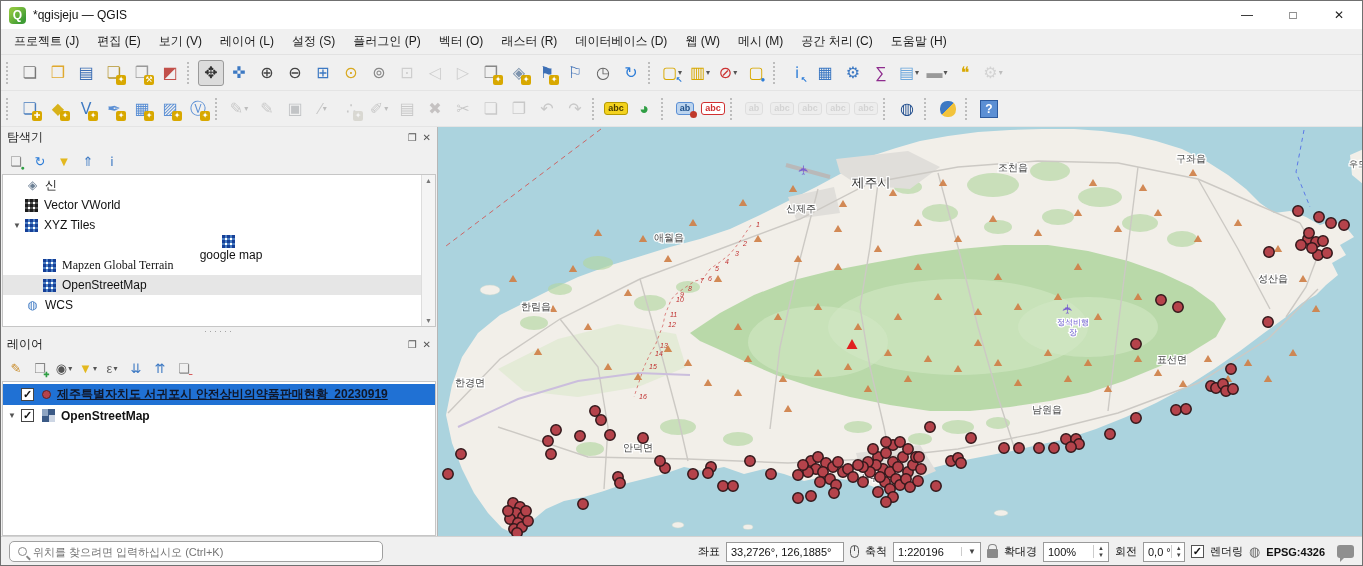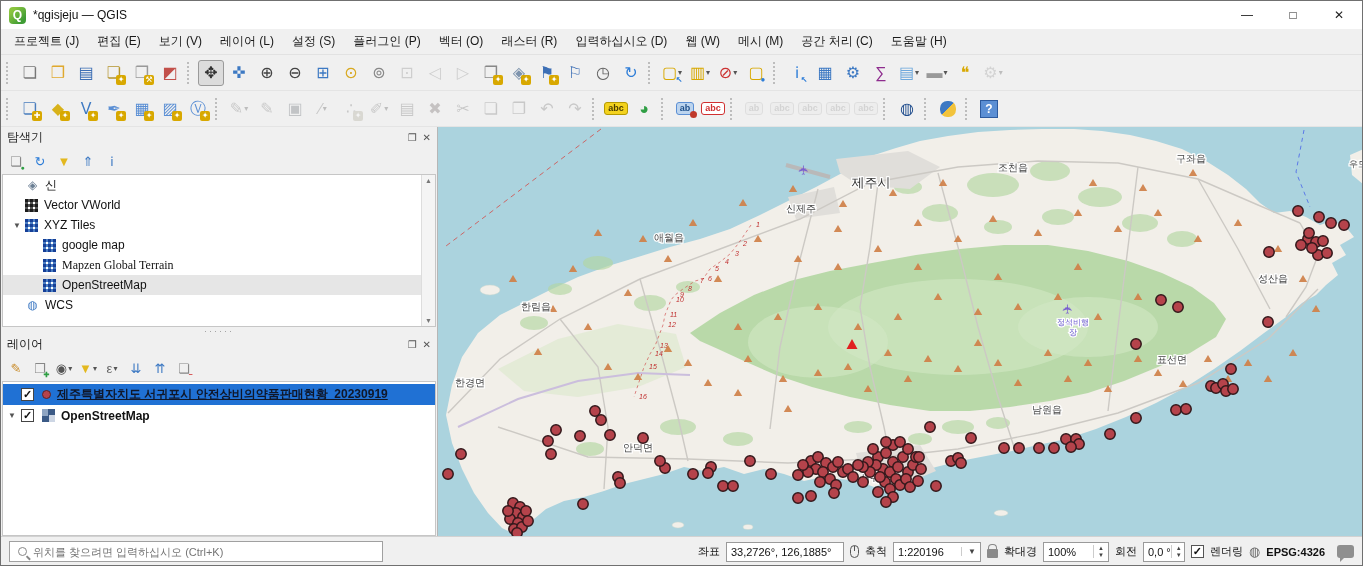--- a/index.html
+++ b/index.html
@@ -69,21 +69,21 @@
 
   .tooltip-red { position:absolute; left:265px; top:2px; width:137px; height:39px; background:#e23b3b; color:#fff; font-size:16px; font-weight:bold; display:flex; align-items:center; justify-content:center; z-index:5; }
   .tooltip-red .tail { position:absolute; left:48px; bottom:-13px; width:0; height:0; border-top:14px solid #e23b3b; border-right:16px solid transparent; transform:skewX(-14deg); }
 
   
   .mapcanvas { flex:1; position:relative; background:#abd3de; overflow:hidden; }
   .mapcanvas svg { display:block; width:926px; height:409px; }
 
   
   .statusbar { height:30px; background:#f0f0f0; border-top:1px solid #d2d2d2; display:flex; align-items:center; padding:0 8px; font-size:11px; color:#222; gap:6px; }
-  .search-box { width:374px; height:21px; border:1px solid #a0a0a0; border-radius:0; background:#fff; display:flex; align-items:center; padding:0 8px; gap:6px; flex:none; }
+  .search-box { width:374px; height:21px; border:1px solid #a0a0a0; border-radius:5px; background:#fff; display:flex; align-items:center; padding:0 8px; gap:6px; flex:none; }
   .mag-icon { width:9px; height:9px; border:1.5px solid #888; border-radius:50%; position:relative; flex:none; }
   .mag-icon::after { content:""; position:absolute; width:5px; height:1.5px; background:#888; transform:rotate(45deg); left:7px; top:9px; }
   .search-box input { border:none; outline:none; font-size:11px; color:#888; width:100%; background:transparent; font-family:"Liberation Sans",sans-serif; }
   .sb-label { white-space:nowrap; color:#111; }
   .sb-field { height:20px; background:#fff; border:1px solid #9a9a9a; display:flex; align-items:center; padding:0 4px; font-size:11px; color:#111; white-space:nowrap; }
   .sb-combo { position:relative; }
   .combo-arrow { margin-left:auto; padding-left:6px; border-left:1px solid #ccc; font-size:8px; color:#444; }
   .spin { margin-left:auto; display:flex; flex-direction:column; font-size:6px; color:#444; line-height:1.1; padding-left:4px; border-left:1px solid #ccc; }
   .lock-ico { width:11px; height:9px; background:#8a8a8a; border-radius:1px; position:relative; margin-top:4px; flex:none; }
   .lock-ico::before { content:""; position:absolute; width:7px; height:6px; border:1.5px solid #8a8a8a; border-bottom:none; border-radius:4px 4px 0 0; top:-5px; left:1px; }
@@ -111,21 +111,21 @@
 
   <div class="menubar" id="menubar">
       <span class="menu-item">프로젝트 (J)</span>
       <span class="menu-item">편집 (E)</span>
       <span class="menu-item">보기 (V)</span>
       <span class="menu-item">레이어 (L)</span>
       <span class="menu-item">설정 (S)</span>
       <span class="menu-item">플러그인 (P)</span>
       <span class="menu-item">벡터 (O)</span>
       <span class="menu-item">래스터 (R)</span>
-      <span class="menu-item">입력하십시오 (D)</span>
+      <span class="menu-item">데이터베이스 (D)</span>
       <span class="menu-item">웹 (W)</span>
       <span class="menu-item">메시 (M)</span>
       <span class="menu-item">공간 처리 (C)</span>
       <span class="menu-item">도움말 (H)</span>
     </div>
   <div class="tb" id="toolbar1">
       <span class="grip"></span>
       <span class="tbtn">
         <span class="g" style="color: rgb(119, 119, 119);">❏</span>
       </span>
@@ -403,21 +403,21 @@
               <div class="tree-row" style="padding-left: 6px;">
                 <span class="tw"></span>
                 <span class="grid-icon" style="--gc: #555;"></span>
                 <span>Vector VWorld</span>
               </div>
               <div class="tree-row" style="padding-left: 6px;">
                 <span class="tw">▼</span>
                 <span class="grid-icon" style="--gc: #4b7fc4;"></span>
                 <span>XYZ Tiles</span>
               </div>
-              <div class="tree-row" style="padding-left: 24px;">
+              <div class="tree-row" style="padding-left: 24px; flex-direction: column;">
                 <span class="tw"></span>
                 <span class="grid-icon" style="--gc: #4b7fc4;"></span>
                 <span>google map</span>
               </div>
               <div class="tree-row" style="padding-left: 24px; font-family: Liberation Serif, serif;">
                 <span class="tw"></span>
                 <span class="grid-icon" style="--gc: #4b7fc4;"></span>
                 <span>Mapzen Global Terrain</span>
               </div>
               <div class="tree-row hovered" style="padding-left: 24px;">

